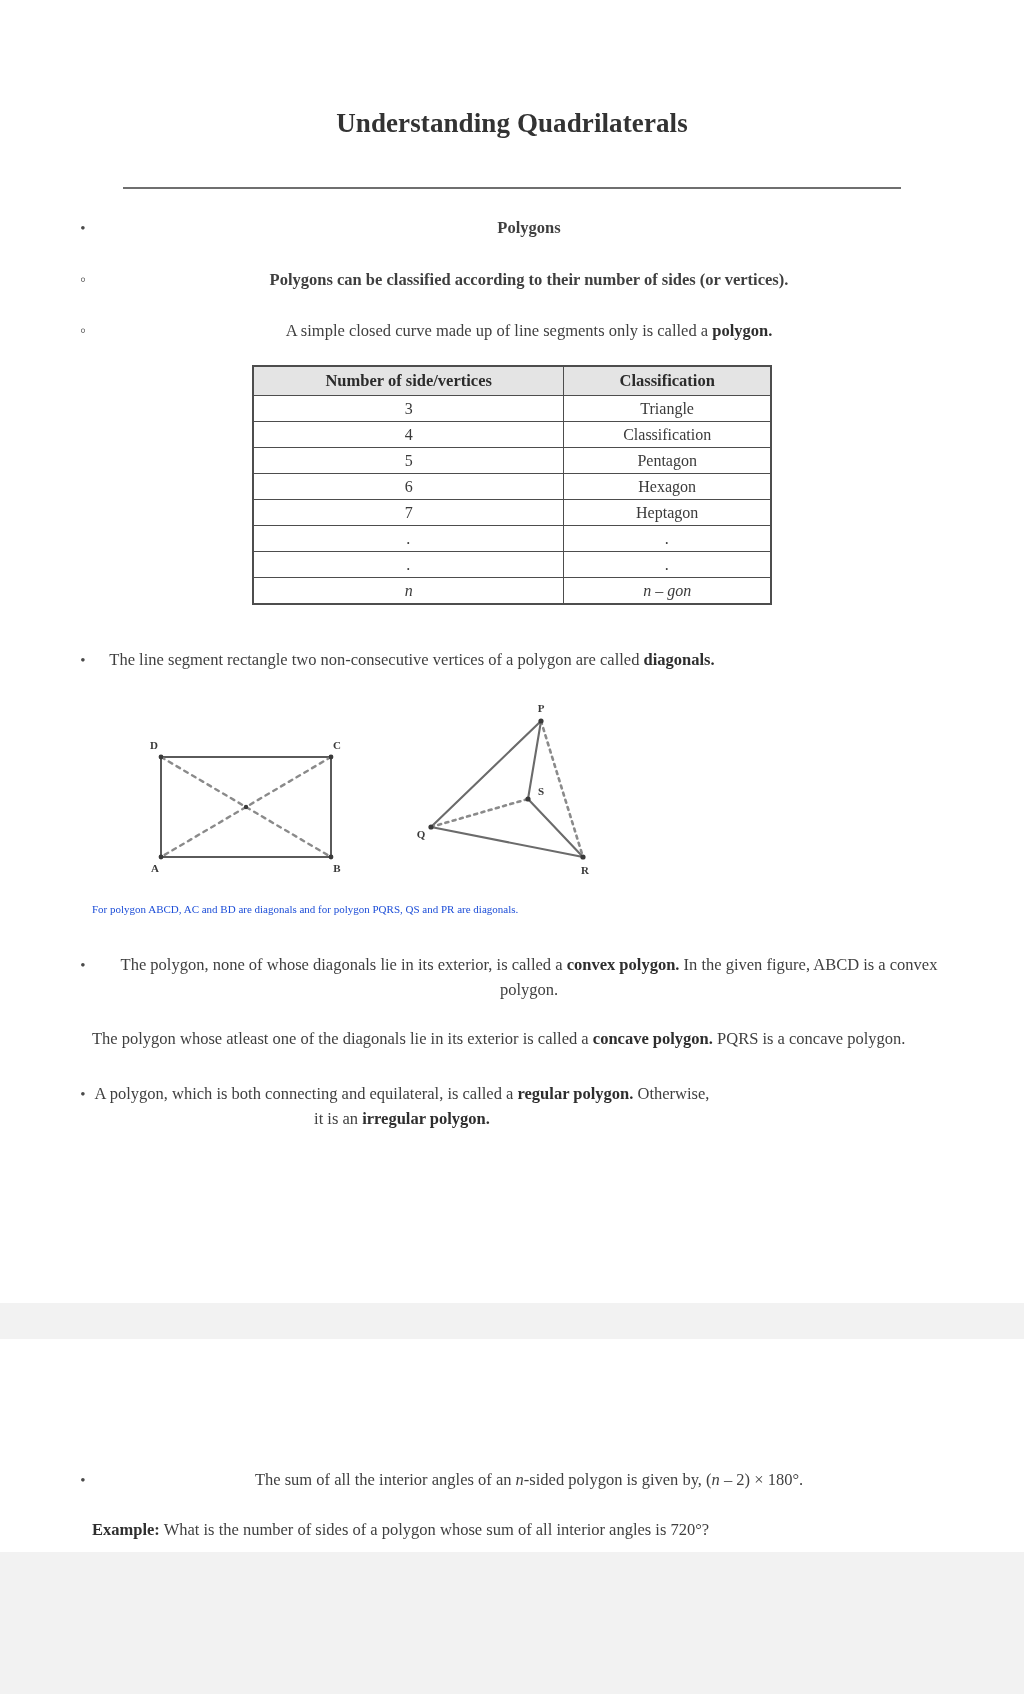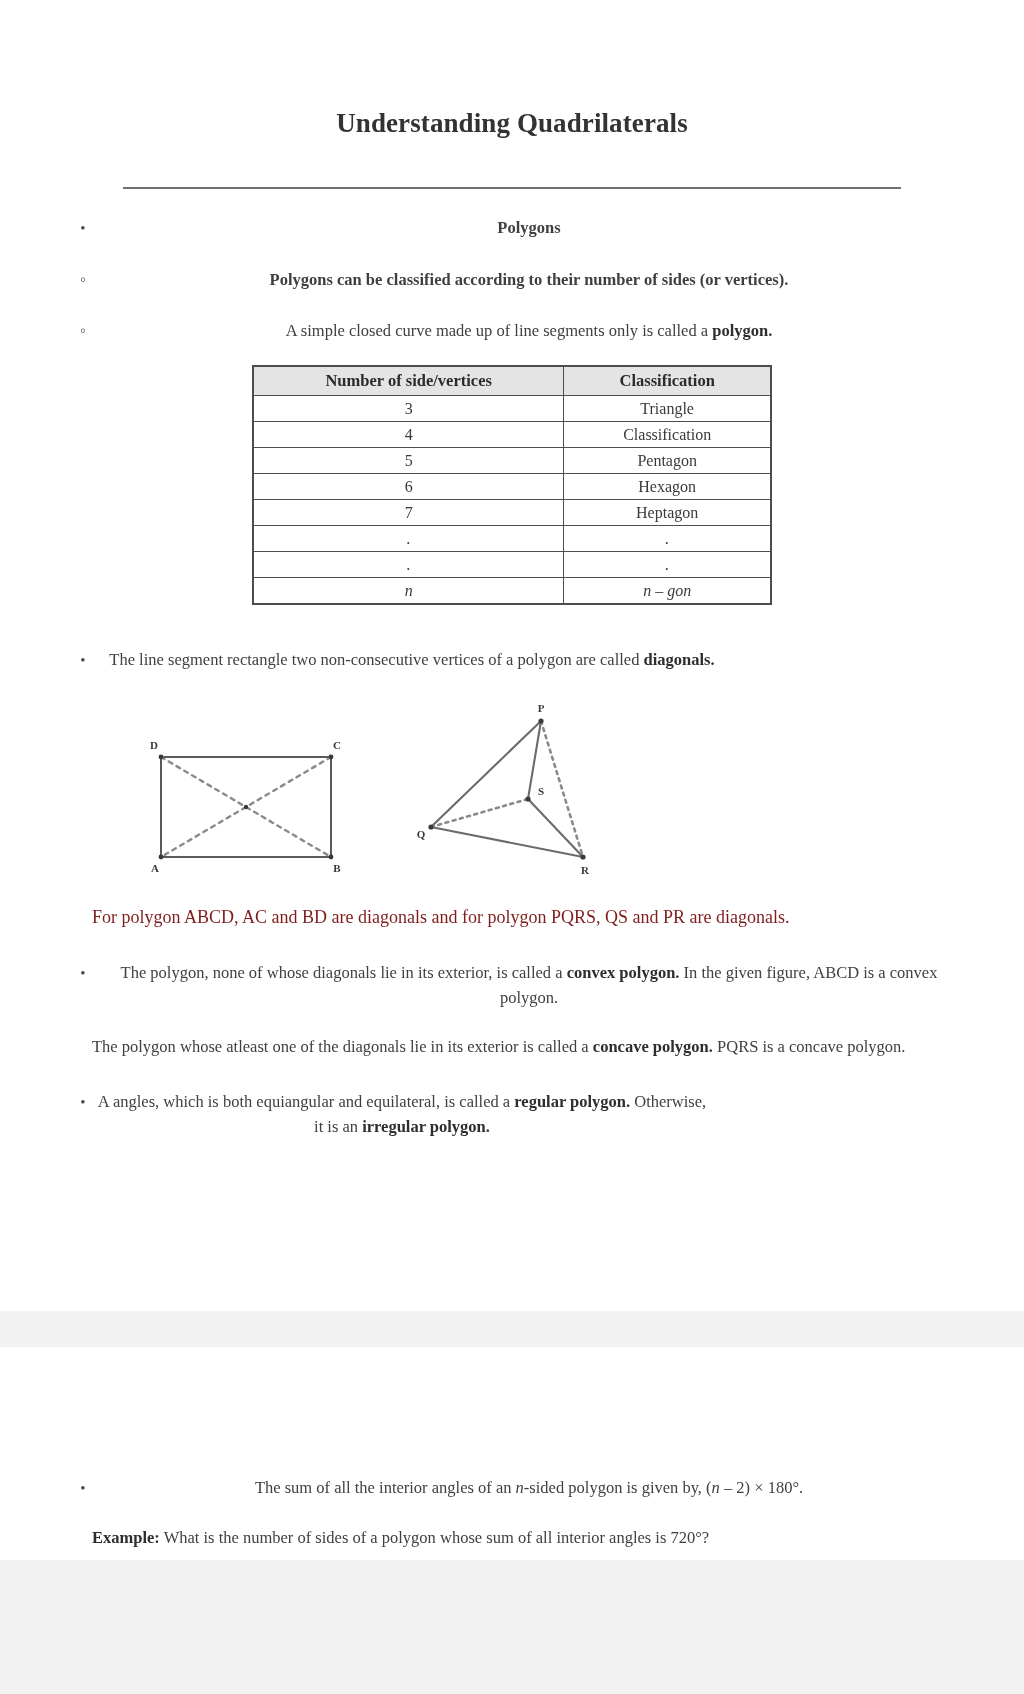--- a/index.html
+++ b/index.html
@@ -111,25 +111,25 @@
   
   .figures {
     position: relative;
     height: 190px;
     margin-top: 26px;
   }
   .fig-abcd { position: absolute; left: 78px; top: 28px; }
   .fig-pqrs { position: absolute; left: 355px; top: 0px; }
 
   .caption {
-    font-size: 18px;
-    line-height: 25px;
-    margin-top: 16px;
+    font-size: 11px;
+    line-height: 25px;
+    margin-top: 8px;
     padding-left: 34px;
-    color: #7f1d1d;
+    color: #1d4ed8;
   }
   .plain-para {
     font-size: 16.5px;
     line-height: 25px;
     margin-top: 24px;
     padding-left: 34px;
     color: #3f3f3f;
   }
   .spacer-bottom { height: 120px; }
   svg text {
@@ -261,21 +261,21 @@
         <span class="mark disc"></span>
         <span class="body"><span>The polygon, none of whose diagonals lie in its exterior, is called a </span><span class="bold">convex polygon.</span><span> In the given figure, ABCD is a convex polygon.</span></span>
       </li>
     </ul>
 
     <div class="plain-para"><span>The polygon whose atleast one of the diagonals lie in its exterior is called a </span><span class="bold">concave polygon.</span><span> PQRS is a concave polygon.</span></div>
 
     <ul class="lvl1">
       <li class="bullet-row" style="margin-top:30px;">
         <span class="mark disc"></span>
-        <span class="body" style="max-width:620px;"><span>A angles, which is both equiangular and equilateral, is called a </span><span class="bold">regular polygon.</span><span> Otherwise, it is an </span><span class="bold">irregular polygon.</span></span>
+        <span class="body" style="max-width:620px;"><span>A polygon, which is both connecting and equilateral, is called a </span><span class="bold">regular polygon.</span><span> Otherwise, it is an </span><span class="bold">irregular polygon.</span></span>
       </li>
     </ul>
 
     <div class="spacer-bottom"></div>
   </div>
 
   <div class="gap"></div>
 
   <div class="sheet sheet-2">
 

